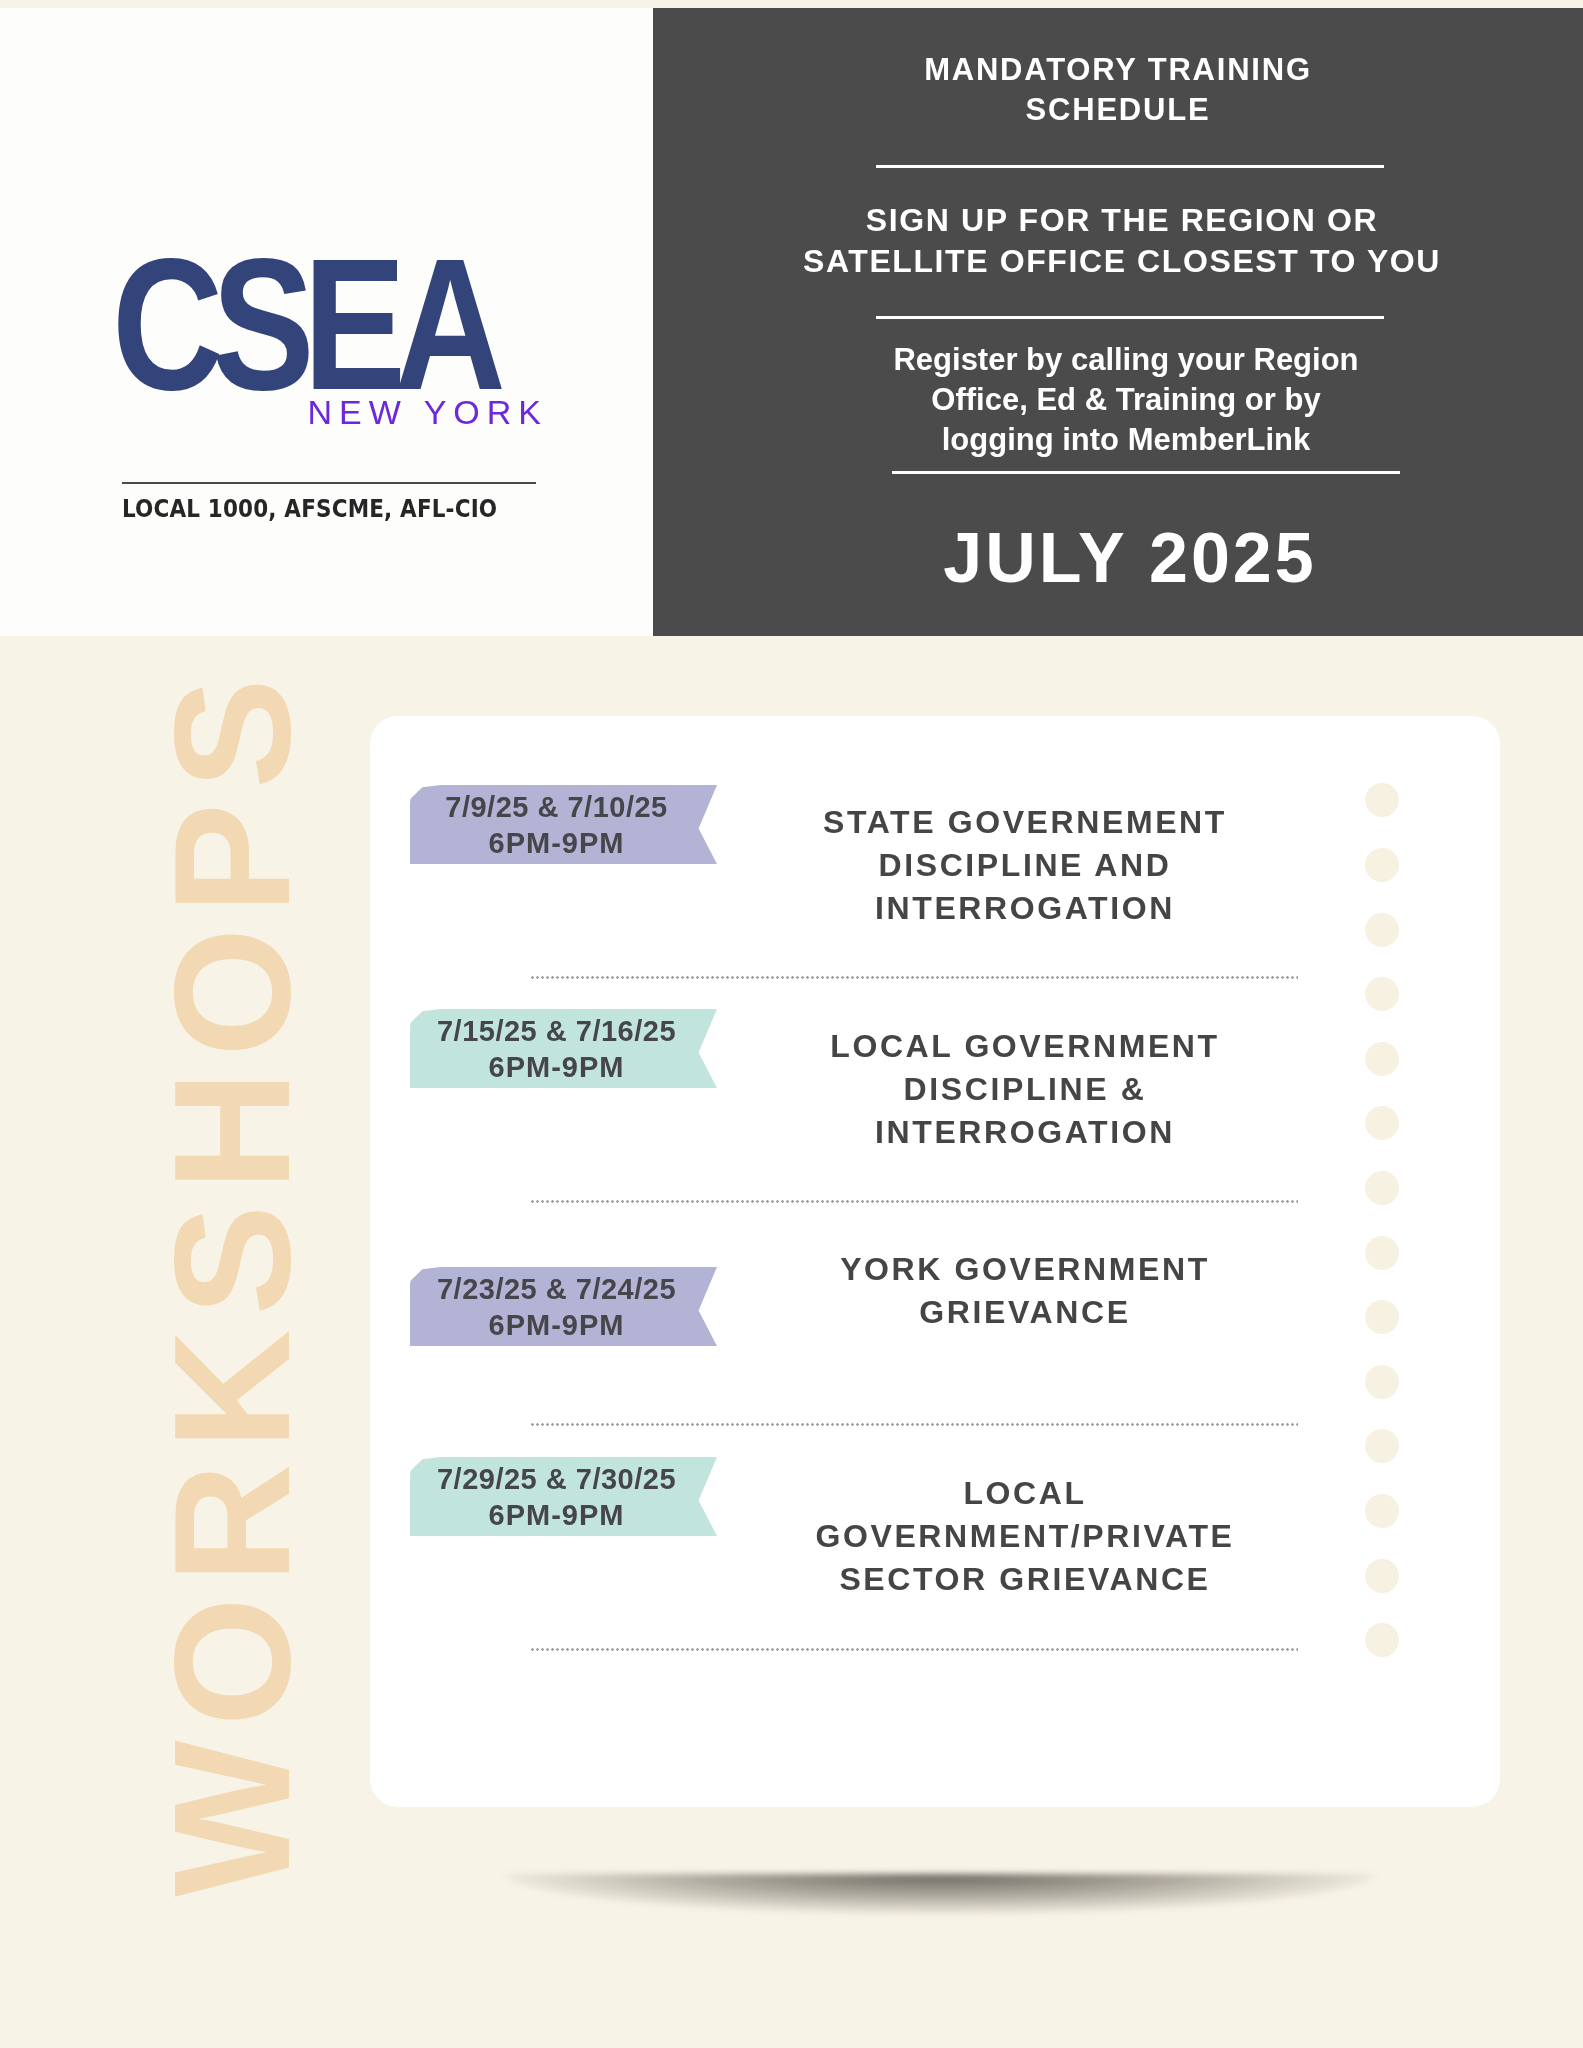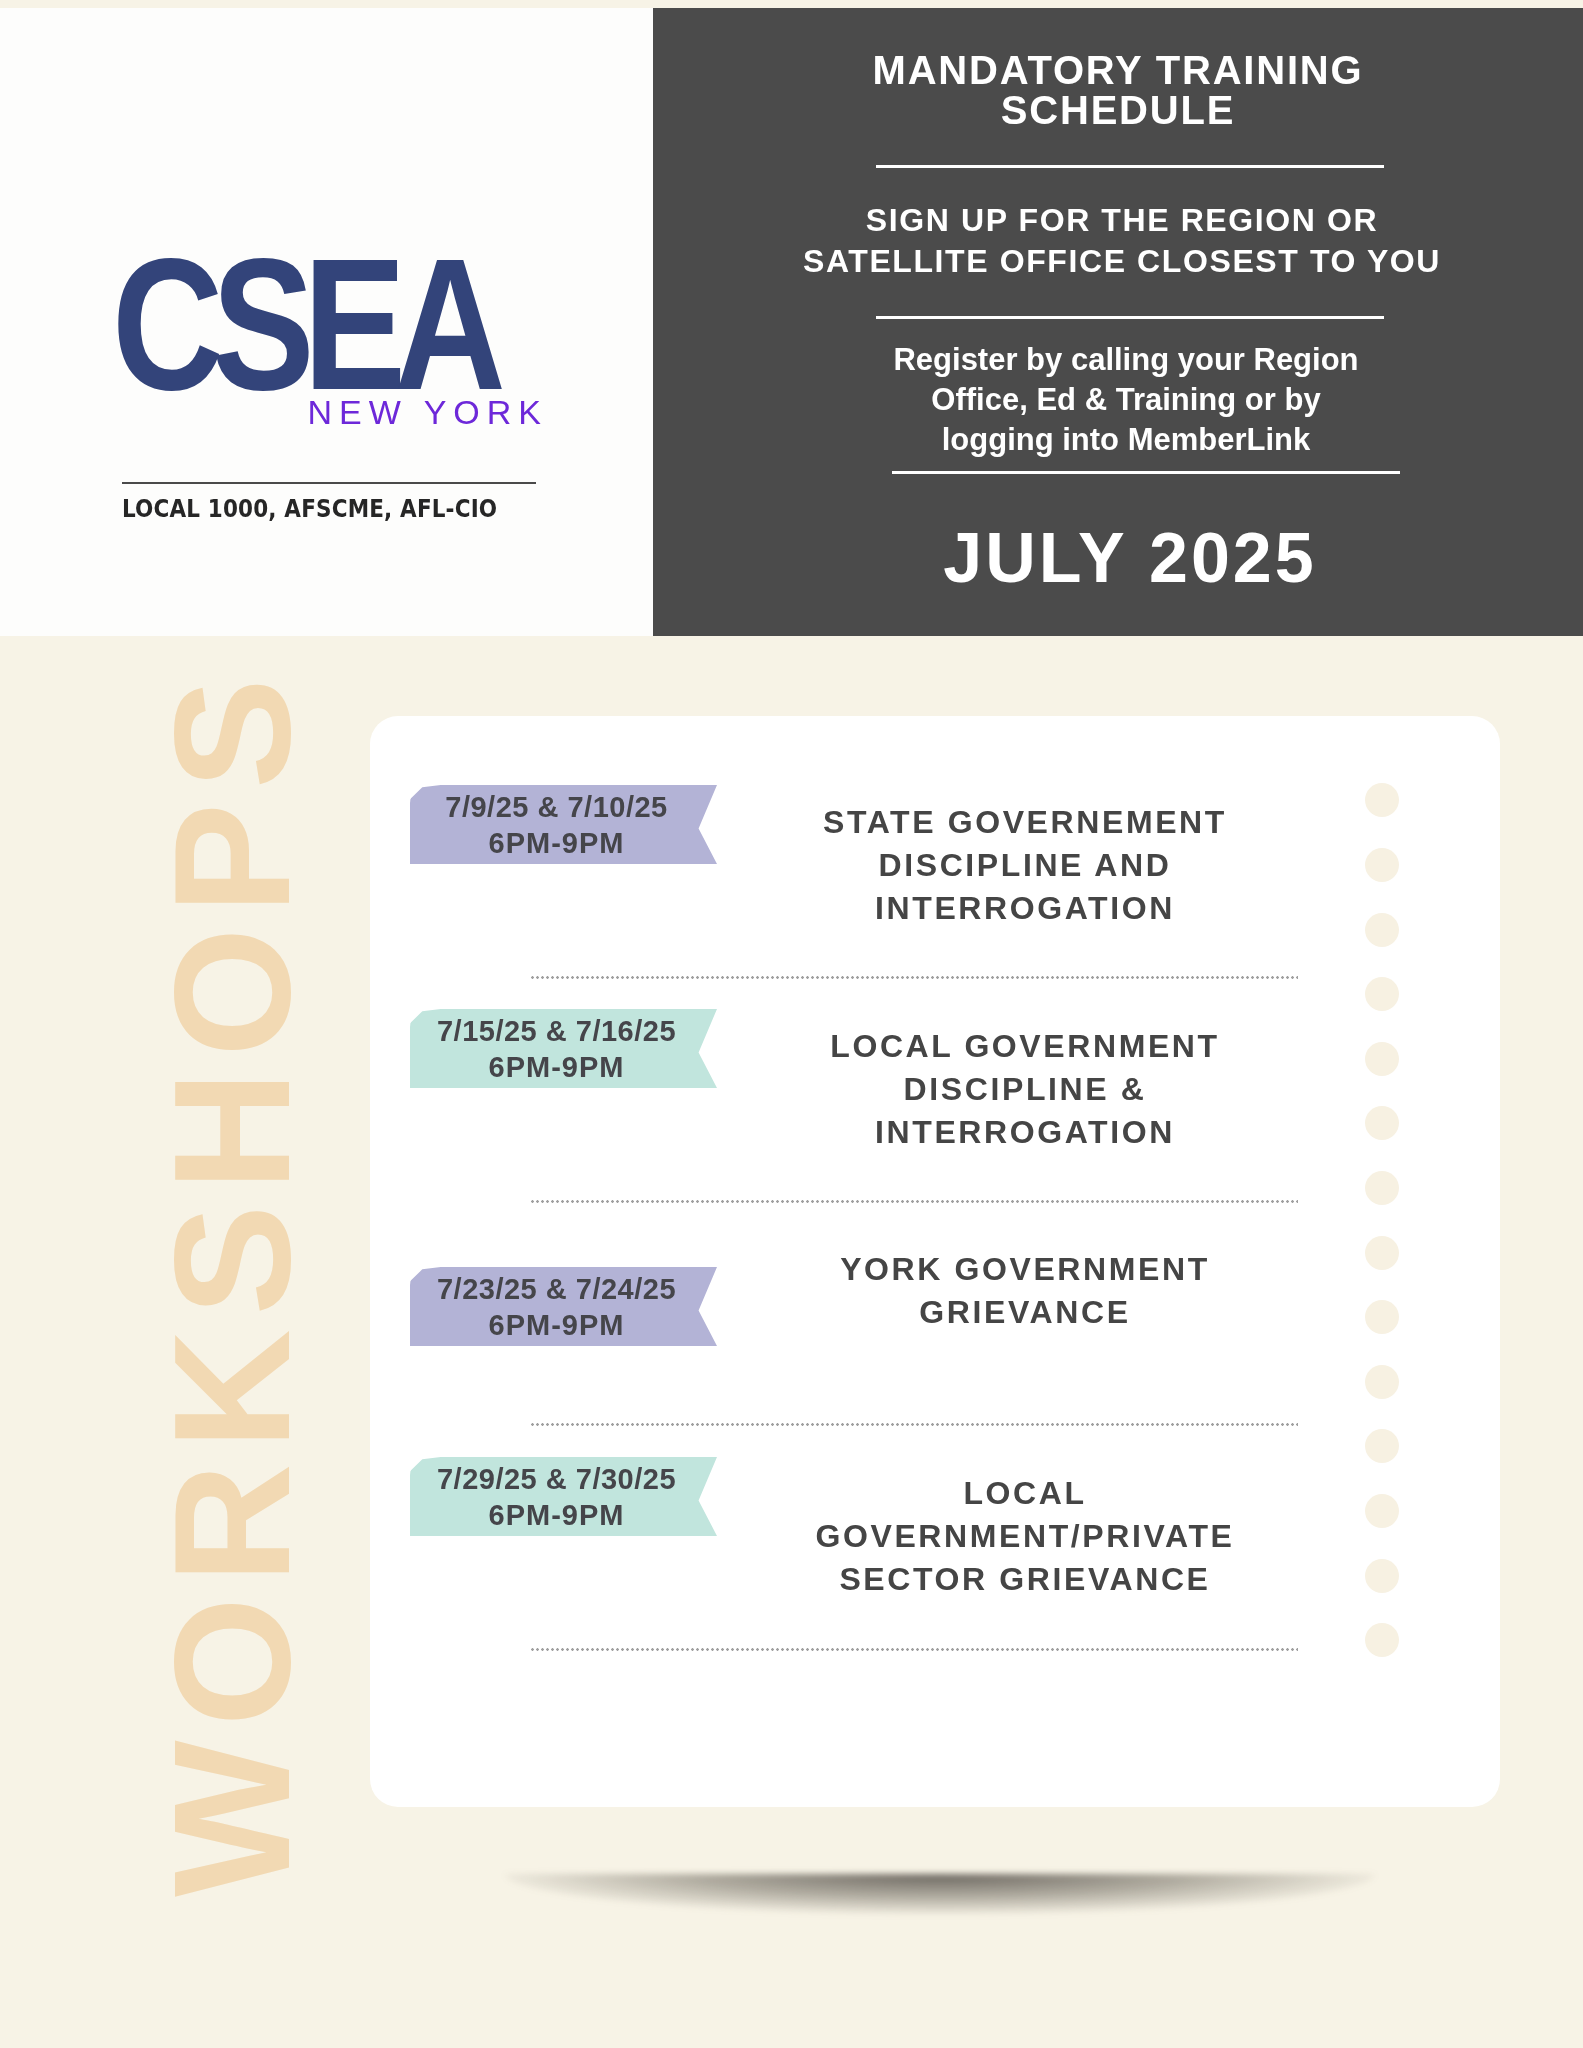--- a/index.html
+++ b/index.html
@@ -37,21 +37,21 @@
   }
   .info-panel {
     position: absolute; left: 653px; top: 8px; right: 0; height: 628px;
     background: #4b4b4b; color: #ffffff;
   }
   .info-block {
     position: absolute; left: 0; right: 0; text-align: center;
     font-family: "Liberation Sans", sans-serif; font-weight: bold;
   }
   .info-heading {
-    top: 42px; font-size: 40px; line-height: 40px; letter-spacing: 1.8px;
+    top: 42px; font-size: 31px; line-height: 40px; letter-spacing: 1.8px;
   }
   .info-signup {
     top: 192px; font-size: 32px; line-height: 41px; letter-spacing: 1.6px; margin-left: 8px;
   }
   .info-register {
     top: 332px; font-size: 31px; line-height: 40px; letter-spacing: 0px;
     padding-left: 16px;
   }
   .info-month {
     top: 512px; font-size: 70px; line-height: 76px; letter-spacing: 3px;

